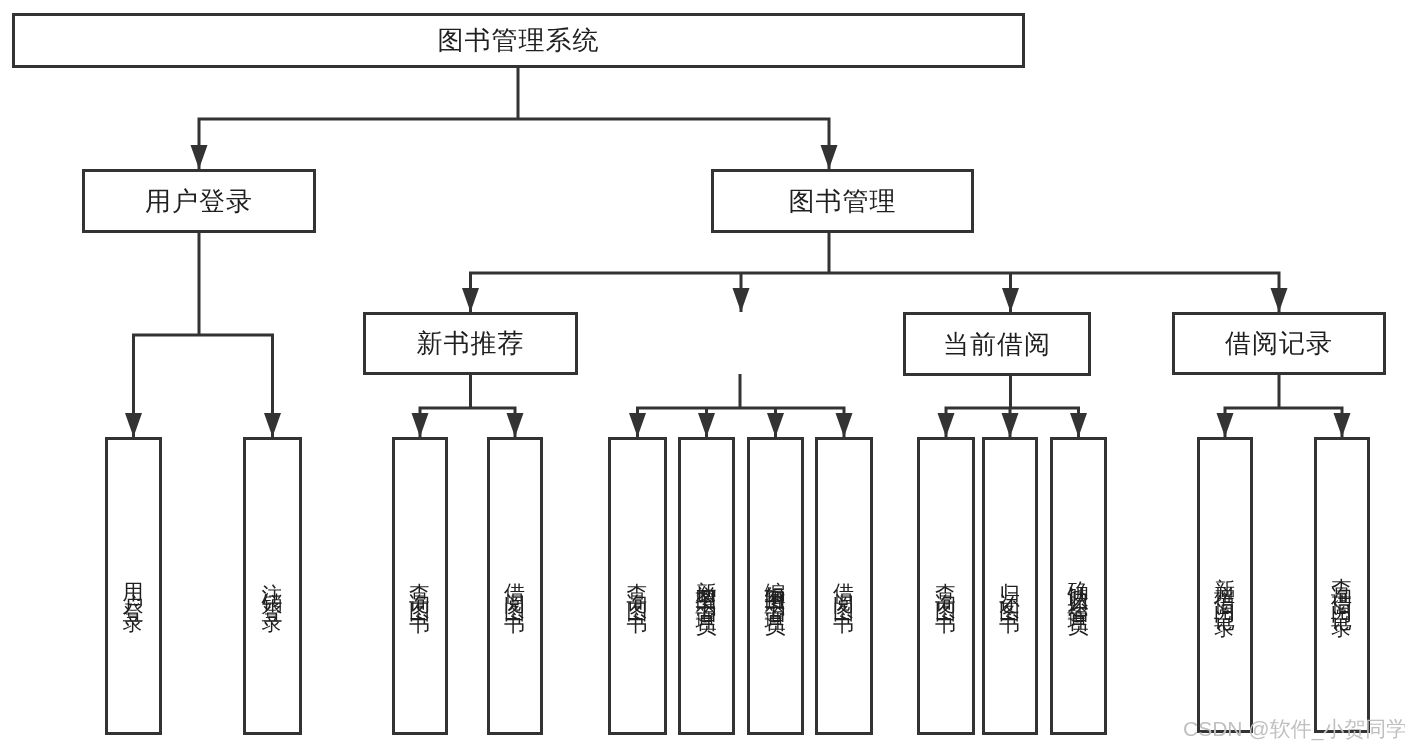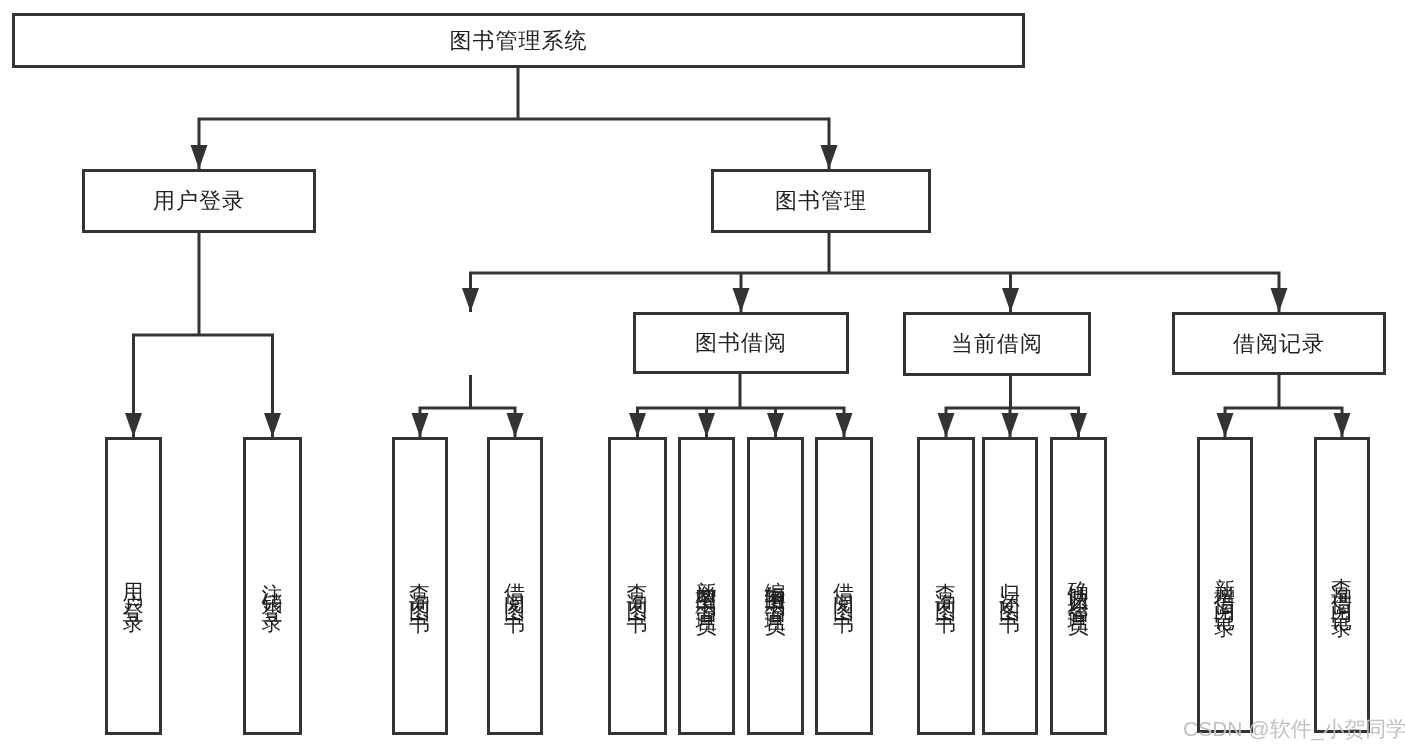--- a/index.html
+++ b/index.html
@@ -29,21 +29,21 @@
     background: #ffffff;
     display: flex;
     align-items: center;
     justify-content: center;
   }
   .node .lbl {
     color: #1f1f1f;
     white-space: nowrap;
   }
   .branch .lbl {
-    font-size: 22px;
+    font-size: 26px;
     letter-spacing: 1px;
   }
   .leaf .lbl {
     writing-mode: vertical-rl;
     font-size: 21px;
     letter-spacing: 10px;
     line-height: 1;
   }
   .leaf.mid .lbl   { letter-spacing: 8px; }
   .leaf.tight .lbl { letter-spacing: 5px; }
@@ -102,26 +102,26 @@
     </g>
   </svg>
 
   <div class="node branch" style="left:12px; top:13px; width:1013px; height:55px;">
     <span class="lbl">图书管理系统</span>
   </div>
 
   <div class="node branch" style="left:82px; top:169px; width:234px; height:64px;">
     <span class="lbl">用户登录</span>
   </div>
-  <div class="node branch" style="left:711px; top:169px; width:220px; height:64px;">
+  <div class="node branch" style="left:711px; top:169px; width:263px; height:64px;">
     <span class="lbl">图书管理</span>
   </div>
 
-  <div class="node branch" style="left:633px; top:312px; width:216px; height:62px;">
-    <span class="lbl">图书借阅</span>
+  <div class="node branch" style="left:363px; top:312px; width:215px; height:63px;">
+    <span class="lbl">新书推荐</span>
   </div>
   <div class="node branch" style="left:903px; top:312px; width:188px; height:64px;">
     <span class="lbl">当前借阅</span>
   </div>
   <div class="node branch" style="left:1172px; top:312px; width:214px; height:63px;">
     <span class="lbl">借阅记录</span>
   </div>
 
   <div class="node leaf" style="left:105px; top:437px; width:57px; height:298px;">
     <span class="lbl">用户登录</span>

